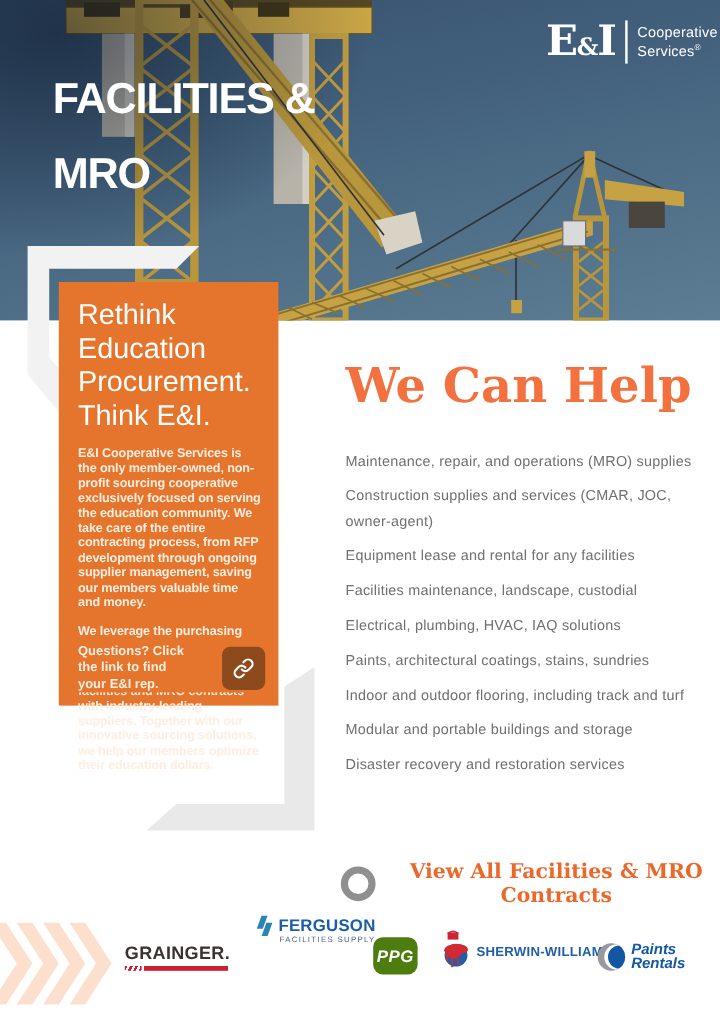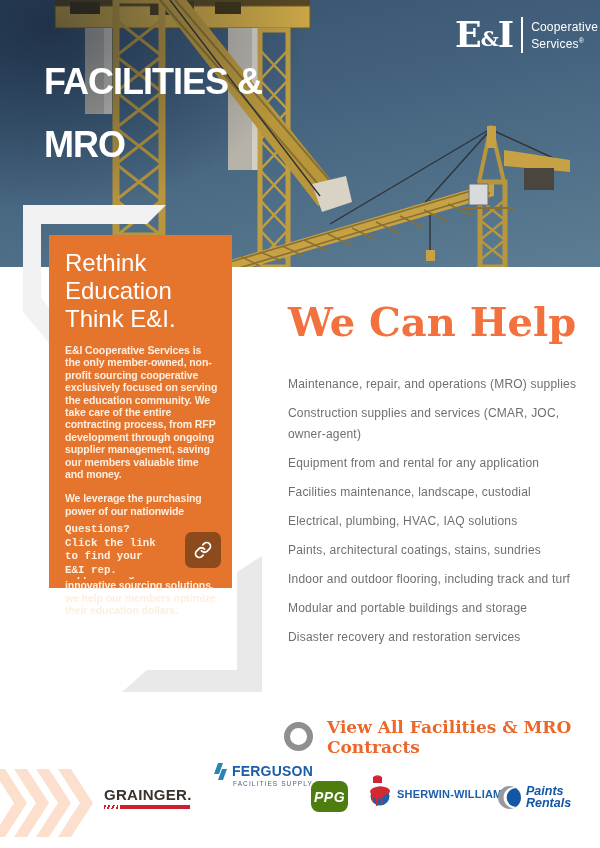--- a/index.html
+++ b/index.html
@@ -39,38 +39,38 @@
     position:absolute; left:49px; top:235px; width:183px; height:353px; z-index:3;
     background:#e5742c; color:#ffffff; padding:12px 13px 12px 16px;
   }
   .card-heading { font-size:24px; line-height:28px; font-weight:400; color:#ffffff; margin:2px 0 11px; }
   .card p {
     font-size:10.5px; line-height:12.4px; font-weight:bold; letter-spacing:-.1px;
     color:#fdeee0; margin-bottom:12px;
   }
   .card-cta {
     position:absolute; left:16px; right:11px; bottom:11px;
-    display:flex; align-items:center; gap:20px; background:#e5742c; padding-top:5px;font-family:Liberation Mono, monospace;
+    display:flex; align-items:center; gap:20px; background:#e5742c; padding-top:5px;
   }
   .cta-text { font-size:10.8px; line-height:13.5px; font-weight:bold; color:#fdeee0; flex:1; }
   .link-btn {
     width:36px; height:36px; border-radius:7px; background:#8c4a1d; flex:none;
     display:flex; align-items:center; justify-content:center; cursor:pointer;
   }
 
   
   .right-col { position:absolute; left:288px; top:300px; width:300px; z-index:1; }
   .wch {
     font-family:"DejaVu Serif", serif; font-weight:bold; font-size:40px; line-height:44px;
     color:#f2713f; letter-spacing:0; margin-bottom:30px;
   }
   .svc-item { font-size:12px; line-height:21px; letter-spacing:.2px; color:#6f6f6f; margin-bottom:8px; }
 
   
-  .view-row { position:absolute; left:284px; top:716px; display:flex; align-items:center; gap:14px; z-index:1; cursor:pointer; }
+  .view-row { position:absolute; left:284px; top:716px; display:flex; align-items:center; gap:14px; z-index:1; cursor:pointer;text-align:center; }
   .ring { width:29px; height:29px; border:6px solid #8f8f8f; border-radius:50%; background:#ffffff; flex:none; }
   .view-label { font-family:"DejaVu Serif", serif; font-weight:bold; font-size:17px; color:#ea682a; padding-top:1px; }
 
   
   .chevrons { position:absolute; left:0; top:766px; z-index:1; }
 
   .logo-block { position:absolute; z-index:1; }
   .grainger { left:104px; top:786px; width:86px; }
   .grainger-name { font-size:15px; font-weight:900; letter-spacing:.3px; color:#3a322c; }
   .grainger-bar { display:flex; margin-top:2px; height:4px; }
@@ -172,41 +172,42 @@
 
   <svg class="deco" width="600" height="848" viewBox="0 0 600 848">
     <path d="M23,205 L166,205 L147,224 L41,224 L41,298 L72,334 L54,349 L23,312 Z" fill="#f2f2f2"></path>
     <path d="M237,572 L262,556 L262,692 L122,692 L147,670 L237,670 Z" fill="#e9e9e9"></path>
   </svg>
 
   <div class="card">
     <div class="card-heading">
       <div>Rethink</div>
       <div>Education</div>
+      <div>Procurement.</div>
       <div>Think E&amp;I.</div>
     </div>
     <p>E&amp;I Cooperative Services is the only member-owned, non-profit sourcing cooperative exclusively focused on serving the education community. We take care of the entire contracting process, from RFP development through ongoing supplier management, saving our members valuable time and money.</p>
     <p>We leverage the purchasing power of our nationwide membership to deliver a comprehensive portfolio of facilities and MRO contracts with industry-leading suppliers. Together with our innovative sourcing solutions, we help our members optimize their education dollars.</p>
     <div class="card-cta">
       <div class="cta-text">Questions? Click the link to find your E&amp;I rep.</div>
       <div class="link-btn">
         <svg width="18" height="18" viewBox="0 0 24 24" fill="none" stroke="#ffffff" stroke-width="2.4" stroke-linecap="round" stroke-linejoin="round">
           <path d="M10 13a5 5 0 0 0 7.54.54l3-3a5 5 0 0 0-7.07-7.07l-1.72 1.71"></path>
           <path d="M14 11a5 5 0 0 0-7.54-.54l-3 3a5 5 0 0 0 7.07 7.07l1.71-1.71"></path>
         </svg>
       </div>
     </div>
   </div>
 
   <div class="right-col">
     <div class="wch">We Can Help</div>
     <div>
       <div class="svc-item">Maintenance, repair, and operations (MRO) supplies</div>
       <div class="svc-item">Construction supplies and services (CMAR, JOC, owner-agent)</div>
-      <div class="svc-item">Equipment from and rental for any application</div>
+      <div class="svc-item">Equipment lease and rental for any facilities</div>
       <div class="svc-item">Facilities maintenance, landscape, custodial</div>
       <div class="svc-item">Electrical, plumbing, HVAC, IAQ solutions</div>
       <div class="svc-item">Paints, architectural coatings, stains, sundries</div>
       <div class="svc-item">Indoor and outdoor flooring, including track and turf</div>
       <div class="svc-item">Modular and portable buildings and storage</div>
       <div class="svc-item">Disaster recovery and restoration services</div>
     </div>
   </div>
 
   <div class="view-row">

